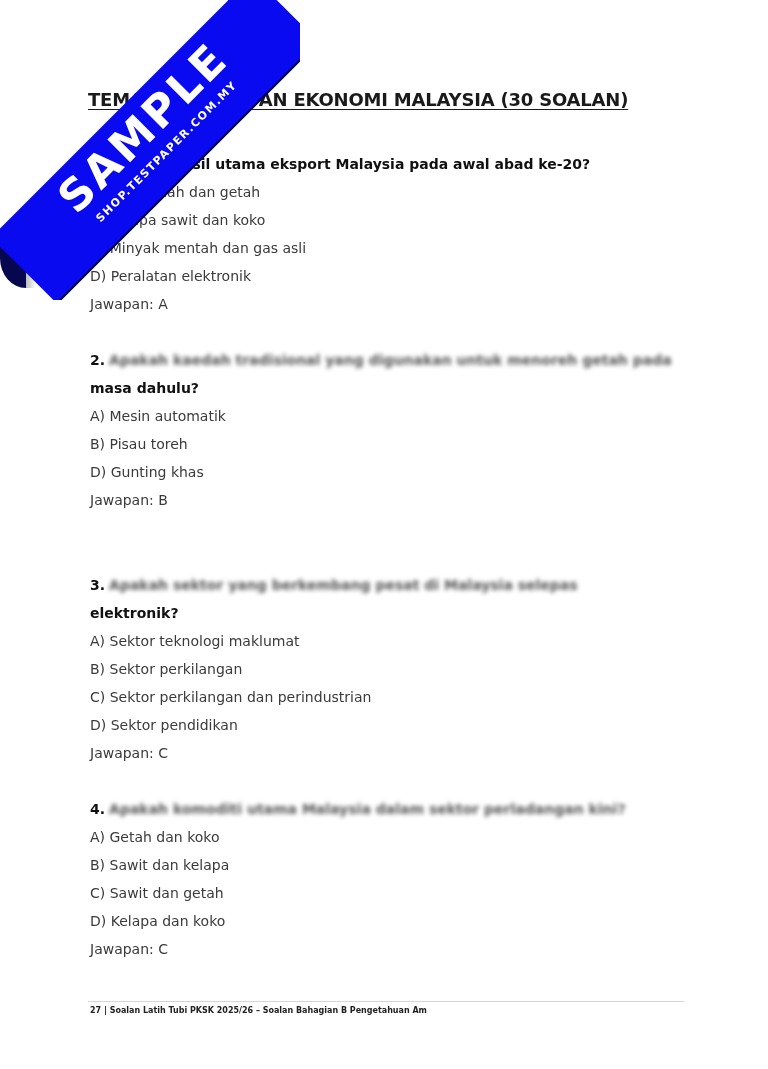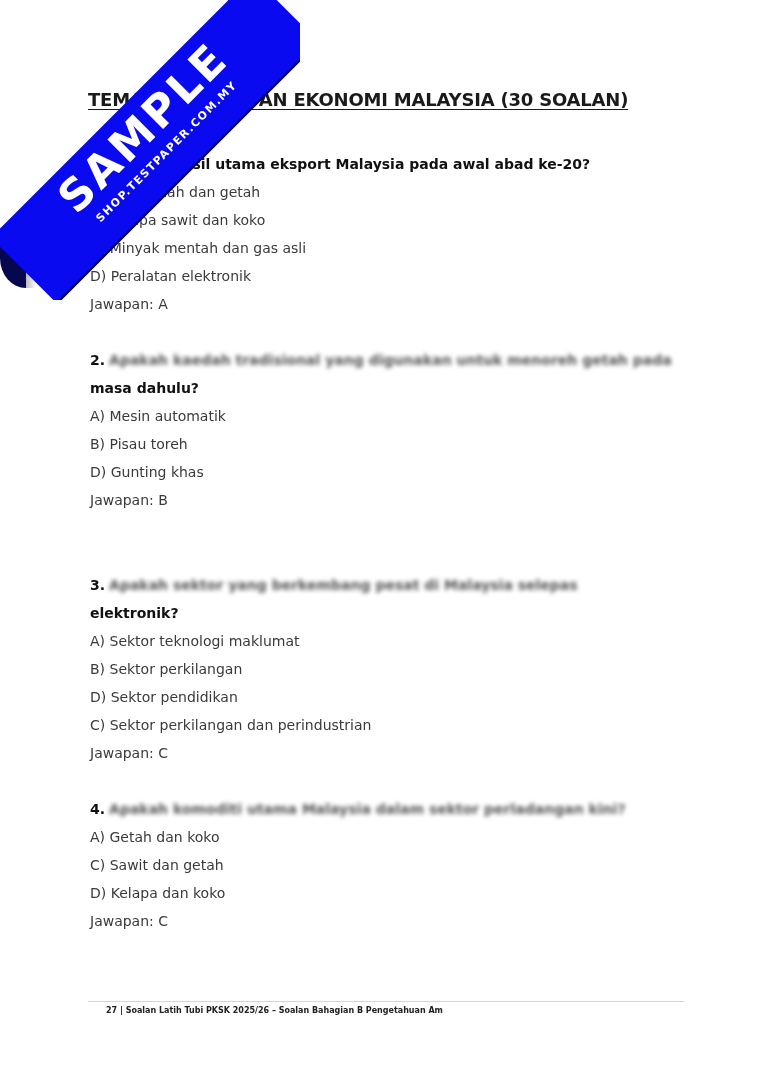--- a/index.html
+++ b/index.html
@@ -11,21 +11,21 @@
   .title {
     position: absolute; left: 88px; top: 89px; font-size: 18px; font-weight: bold; color: #1a1a1a;
     text-decoration: underline; text-underline-offset: 3px; letter-spacing: -0.2px; white-space: nowrap;
   }
   .q-block { position: absolute; left: 90px; }
   .q-line { font-size: 14px; font-weight: bold; color: #111; height: 28px; line-height: 18px; white-space: nowrap; }
   .q-line .num { margin-right: 4px; }
   .blurred { filter: blur(2.2px); color: #555; font-weight: bold; }
   .opt, .ans { font-size: 14px; color: #3a3a3a; height: 28px; line-height: 18px; white-space: nowrap; }
   .footer-rule { position: absolute; left: 88px; top: 1001px; width: 596px; height: 1px; background: #d5d5d5; }
-  .footer { position: absolute; left: 90px; top: 1006px; font-size: 8px; font-weight: bold; color: #222; white-space: nowrap; margin-left: 16px; }
+  .footer { position: absolute; left: 90px; top: 1006px; font-size: 8px; font-weight: bold; color: #222; white-space: nowrap; }
 
   
   .ribbon-wrap { position: absolute; left: 0; top: 0; width: 300px; height: 300px; overflow: hidden; pointer-events: none; }
   .fold-top { position: absolute; left: 228px; top: -2px; width: 62px; height: 27px; background: #07074f; border-top-right-radius: 30px 27px; }
   .fold-top-shadow { position: absolute; left: 240px; top: 25px; width: 50px; height: 10px; background: linear-gradient(#bbb, rgba(255,255,255,0)); }
   .fold-left { position: absolute; left: 0; top: 232px; width: 26px; height: 56px; background: #07074f; border-bottom-left-radius: 26px 30px; }
   .fold-left-shadow { position: absolute; left: 26px; top: 240px; width: 10px; height: 48px; background: linear-gradient(90deg, #bbb, rgba(255,255,255,0)); }
   .band {
     position: absolute; left: -30px; top: 93px; width: 370px; height: 92px;
     background: #0a0af0; transform: rotate(-45deg); transform-origin: center;
@@ -64,30 +64,31 @@
     <div class="ans">Jawapan: B</div>
   </div>
 
   <div class="q-block" style="top:576px;">
     <div class="q-line">
       <span class="num">3.</span><span class="blurred">Apakah sektor yang berkembang pesat di Malaysia selepas</span>
     </div>
     <div class="q-line">elektronik?</div>
     <div class="opt">A) Sektor teknologi maklumat</div>
     <div class="opt">B) Sektor perkilangan</div>
+    <div class="opt">C) Sektor perkilangan dan perindustrian</div>
     <div class="opt">D) Sektor pendidikan</div>
-    <div class="opt">C) Sektor perkilangan dan perindustrian</div>
     <div class="ans">Jawapan: C</div>
   </div>
 
   <div class="q-block" style="top:800px;">
     <div class="q-line">
       <span class="num">4.</span><span class="blurred">Apakah komoditi utama Malaysia dalam sektor perladangan kini?</span>
     </div>
     <div class="opt">A) Getah dan koko</div>
+    <div class="opt">B) Sawit dan kelapa</div>
     <div class="opt">C) Sawit dan getah</div>
     <div class="opt">D) Kelapa dan koko</div>
     <div class="ans">Jawapan: C</div>
   </div>
 
   <div class="footer-rule"></div>
   <div class="footer">27 | Soalan Latih Tubi PKSK 2025/26 – Soalan Bahagian B Pengetahuan Am</div>
 
   <div class="ribbon-wrap">
     <div class="fold-top-shadow"></div>

